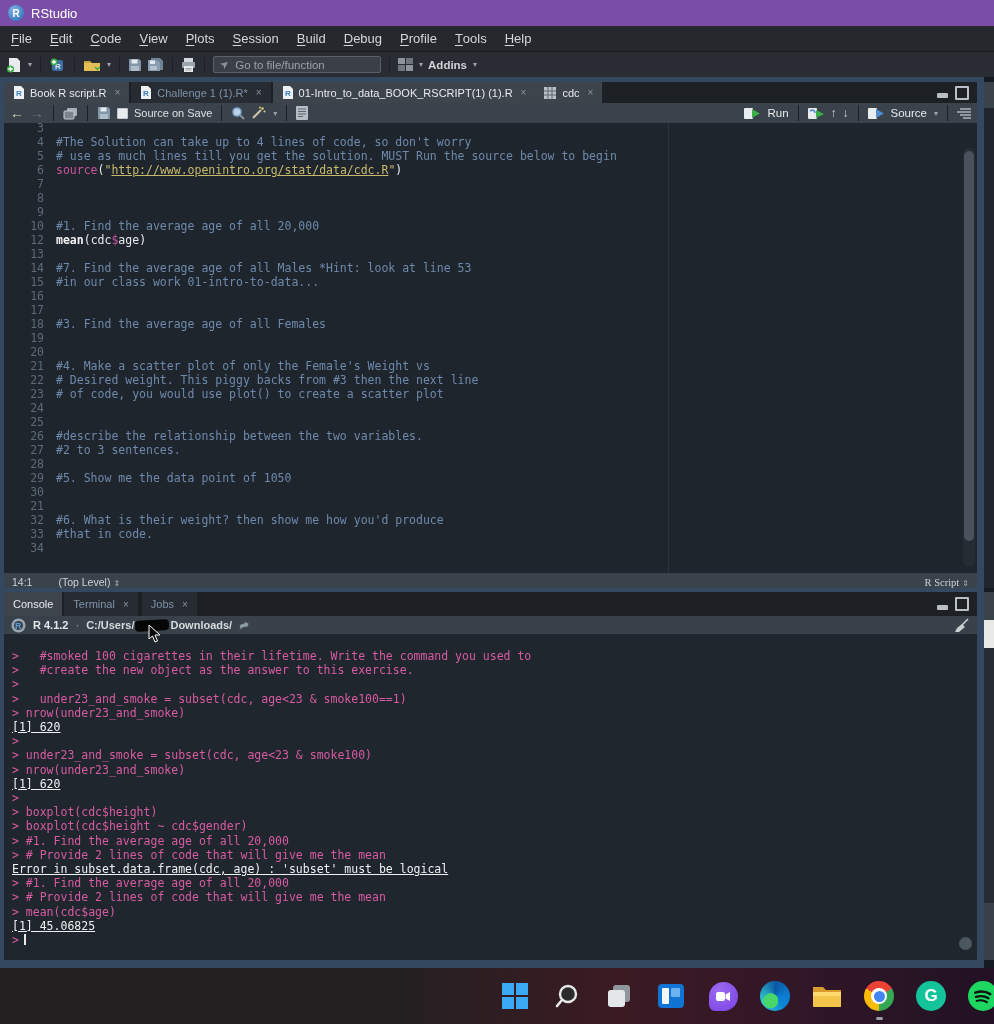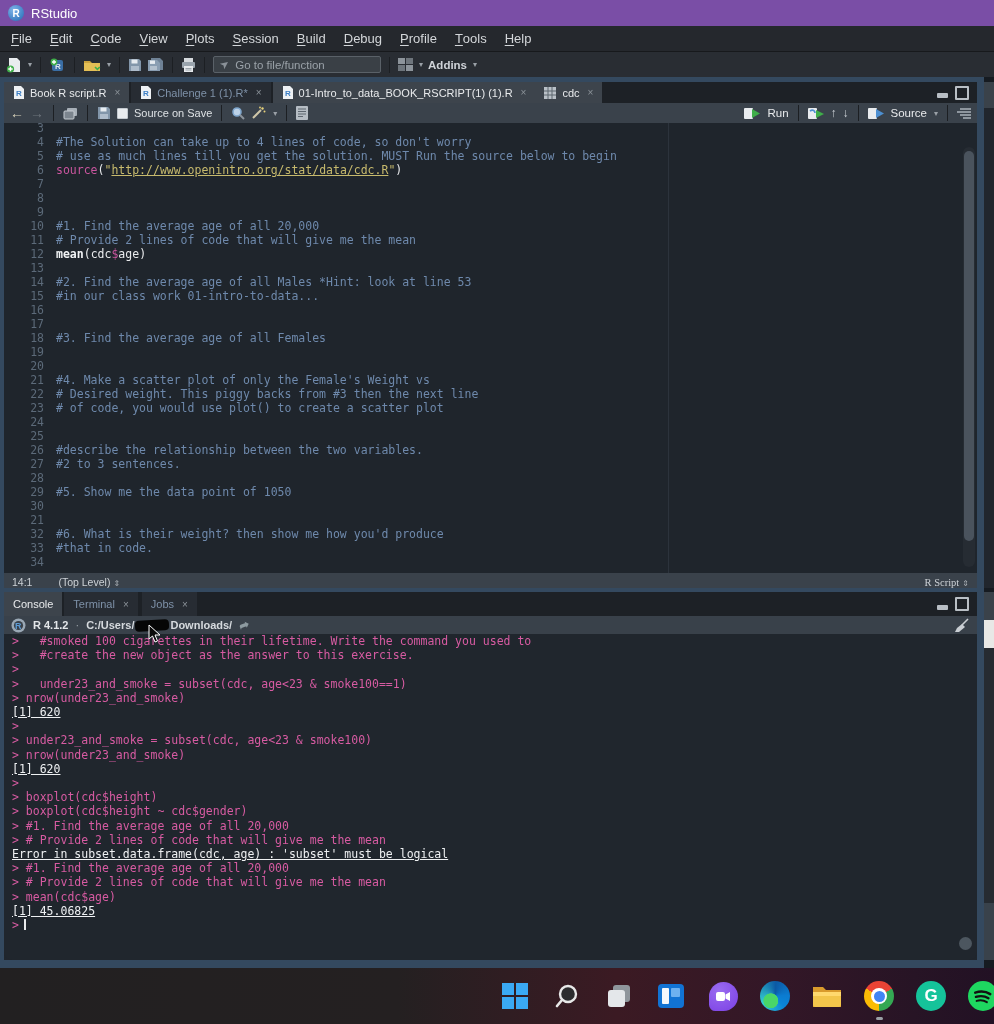--- a/index.html
+++ b/index.html
@@ -68,21 +68,21 @@
   .statusbar .right{margin-left:auto;font-family:Liberation Serif, serif;}
   .spin{font-size:8px;color:#aab0b6;margin-left:3px;}
   
   .rbar{position:absolute;left:0;top:24px;width:100%;height:18px;background:#39414a;display:flex;align-items:center;
         gap:7px;padding:0 7px;box-sizing:border-box;color:#e3e6e9;font-size:11px;font-weight:bold;}
   .rbar .path{font-weight:bold;color:#d6dade;position:relative;}
   .scribble{display:inline-block;width:34px;height:11px;background:#060606;border-radius:4px;transform:rotate(-3deg);vertical-align:middle;margin:0 1px;}
   .jump-arrow{color:#8d9aa0;font-size:12px;transform:rotate(-20deg);display:inline-block;}
   .broom{margin-left:auto;}
   .console-body{position:absolute;left:0;top:42px;width:100%;height:326px;background:#20262d;overflow:hidden;
-                font-family:"DejaVu Sans Mono",monospace;font-size:11.5px;line-height:14.2px;padding:0 0 0 8px;box-sizing:border-box;border-radius:8px;}
+                font-family:"DejaVu Sans Mono",monospace;font-size:11.5px;line-height:14.2px;padding:15px 0 0 8px;box-sizing:border-box;border-radius:8px;}
   .kline{white-space:pre;}
   .cmd{color:#d75ba2;} .out{color:#eef0f2;text-decoration:underline;}
   .cursorbar{display:inline-block;width:2px;height:11px;background:#e8eaec;vertical-align:-1px;margin-left:5px;}
   .cscroll-dot{position:absolute;right:5px;bottom:10px;width:13px;height:13px;border-radius:50%;background:#4c565f;}
   
   .sliver{position:absolute;left:984px;top:77px;width:10px;height:891px;background:#161b21;}
   .sliver .seg{position:absolute;left:0;width:10px;}
   
   .taskbar{position:absolute;left:0;top:968px;width:994px;height:56px;
            background:linear-gradient(90deg,#222021 0%,#242021 40%,#3b1a23 62%,#331727 78%,#271425 92%,#221124 100%);
@@ -332,24 +332,23 @@
         <div class="marginline"></div>
         <div class="codewrap" id="codewrap" style="margin-top: -10px;">
             <div class="cline"><span class="ln">3</span></div>
             <div class="cline"><span class="ln">4</span><span class="cm">#The Solution can take up to 4 lines of code, so don't worry</span></div>
             <div class="cline"><span class="ln">5</span><span class="cm"># use as much lines till you get the solution. MUST Run the source below to begin</span></div>
             <div class="cline"><span class="ln">6</span><span class="fn">source</span><span class="pl">(</span><span class="st">"</span><span class="stu">http://www.openintro.org/stat/data/cdc.R</span><span class="st">"</span><span class="pl">)</span></div>
             <div class="cline"><span class="ln">7</span></div>
             <div class="cline"><span class="ln">8</span></div>
             <div class="cline"><span class="ln">9</span></div>
             <div class="cline"><span class="ln">10</span><span class="cm">#1. Find the average age of all 20,000</span></div>
-            <div class="cline"><span class="ln">11</span><span class="cm"># Provide 2 lines of code that will give me the mean</span></div>
             <div class="cline"><span class="ln">12</span><span class="plb">mean</span><span class="pl">(</span><span class="pl">cdc</span><span class="fn">$</span><span class="pl">age</span><span class="pl">)</span></div>
             <div class="cline"><span class="ln">13</span></div>
-            <div class="cline"><span class="ln">14</span><span class="cm">#2. Find the average age of all Males *Hint: look at line 53</span></div>
+            <div class="cline"><span class="ln">14</span><span class="cm">#7. Find the average age of all Males *Hint: look at line 53</span></div>
             <div class="cline"><span class="ln">15</span><span class="cm">#in our class work 01-intro-to-data...</span></div>
             <div class="cline"><span class="ln">16</span></div>
             <div class="cline"><span class="ln">17</span></div>
             <div class="cline"><span class="ln">18</span><span class="cm">#3. Find the average age of all Females</span></div>
             <div class="cline"><span class="ln">19</span></div>
             <div class="cline"><span class="ln">20</span></div>
             <div class="cline"><span class="ln">21</span><span class="cm">#4. Make a scatter plot of only the Female's Weight vs</span></div>
             <div class="cline"><span class="ln">22</span><span class="cm"># Desired weight. This piggy backs from #3 then the next line</span></div>
             <div class="cline"><span class="ln">23</span><span class="cm"># of code, you would use plot() to create a scatter plot</span></div>
             <div class="cline"><span class="ln">24</span></div>

